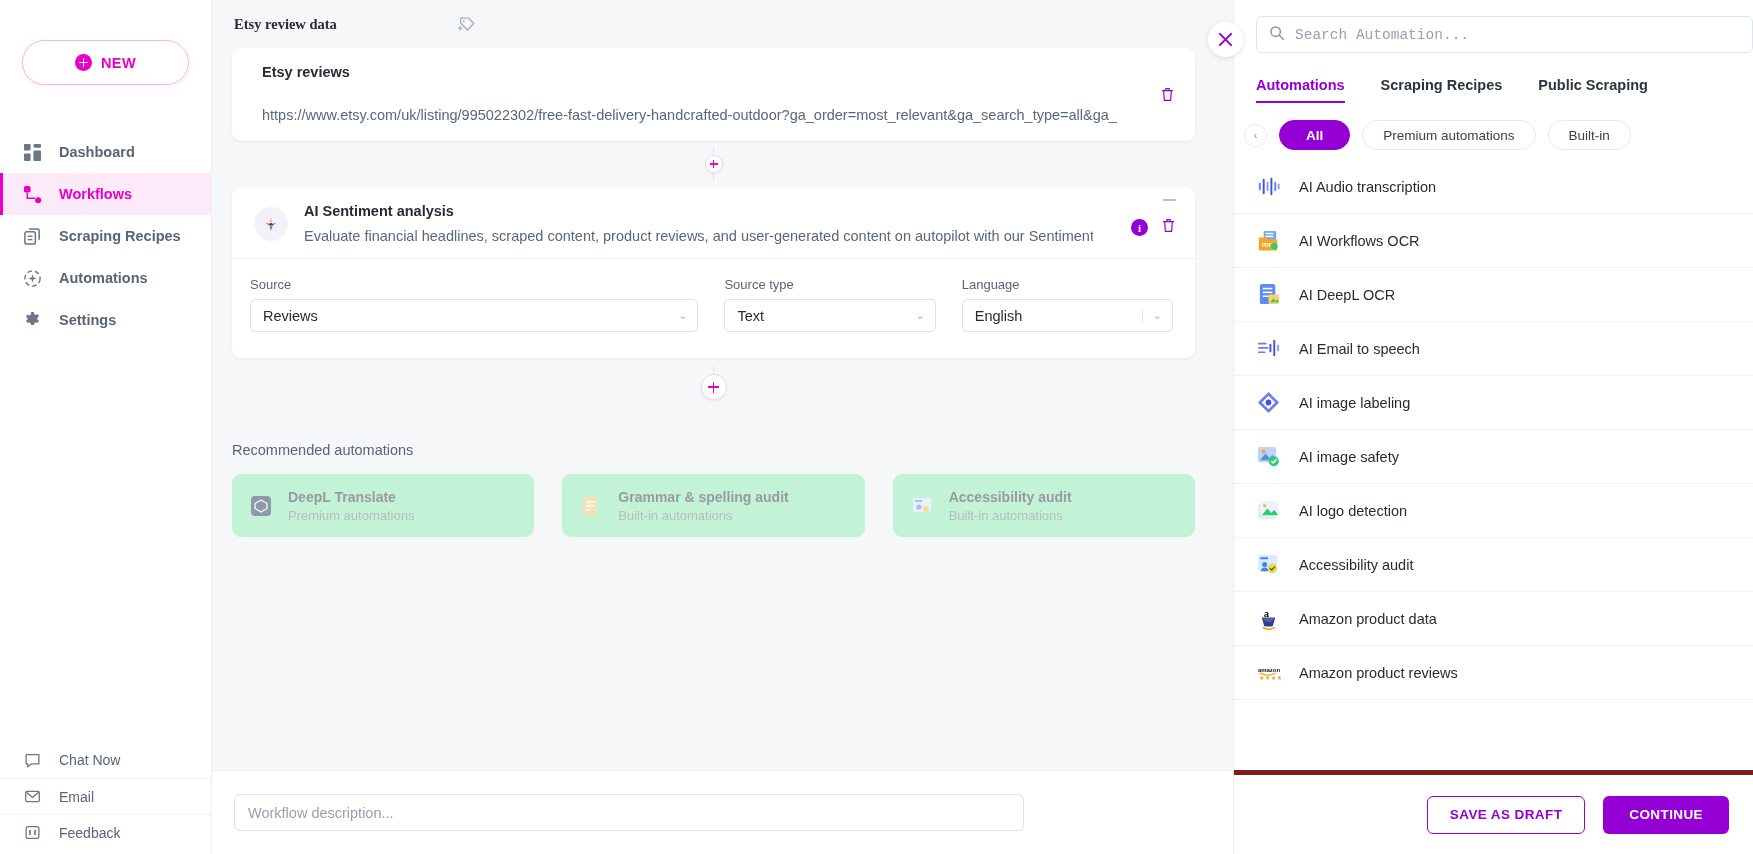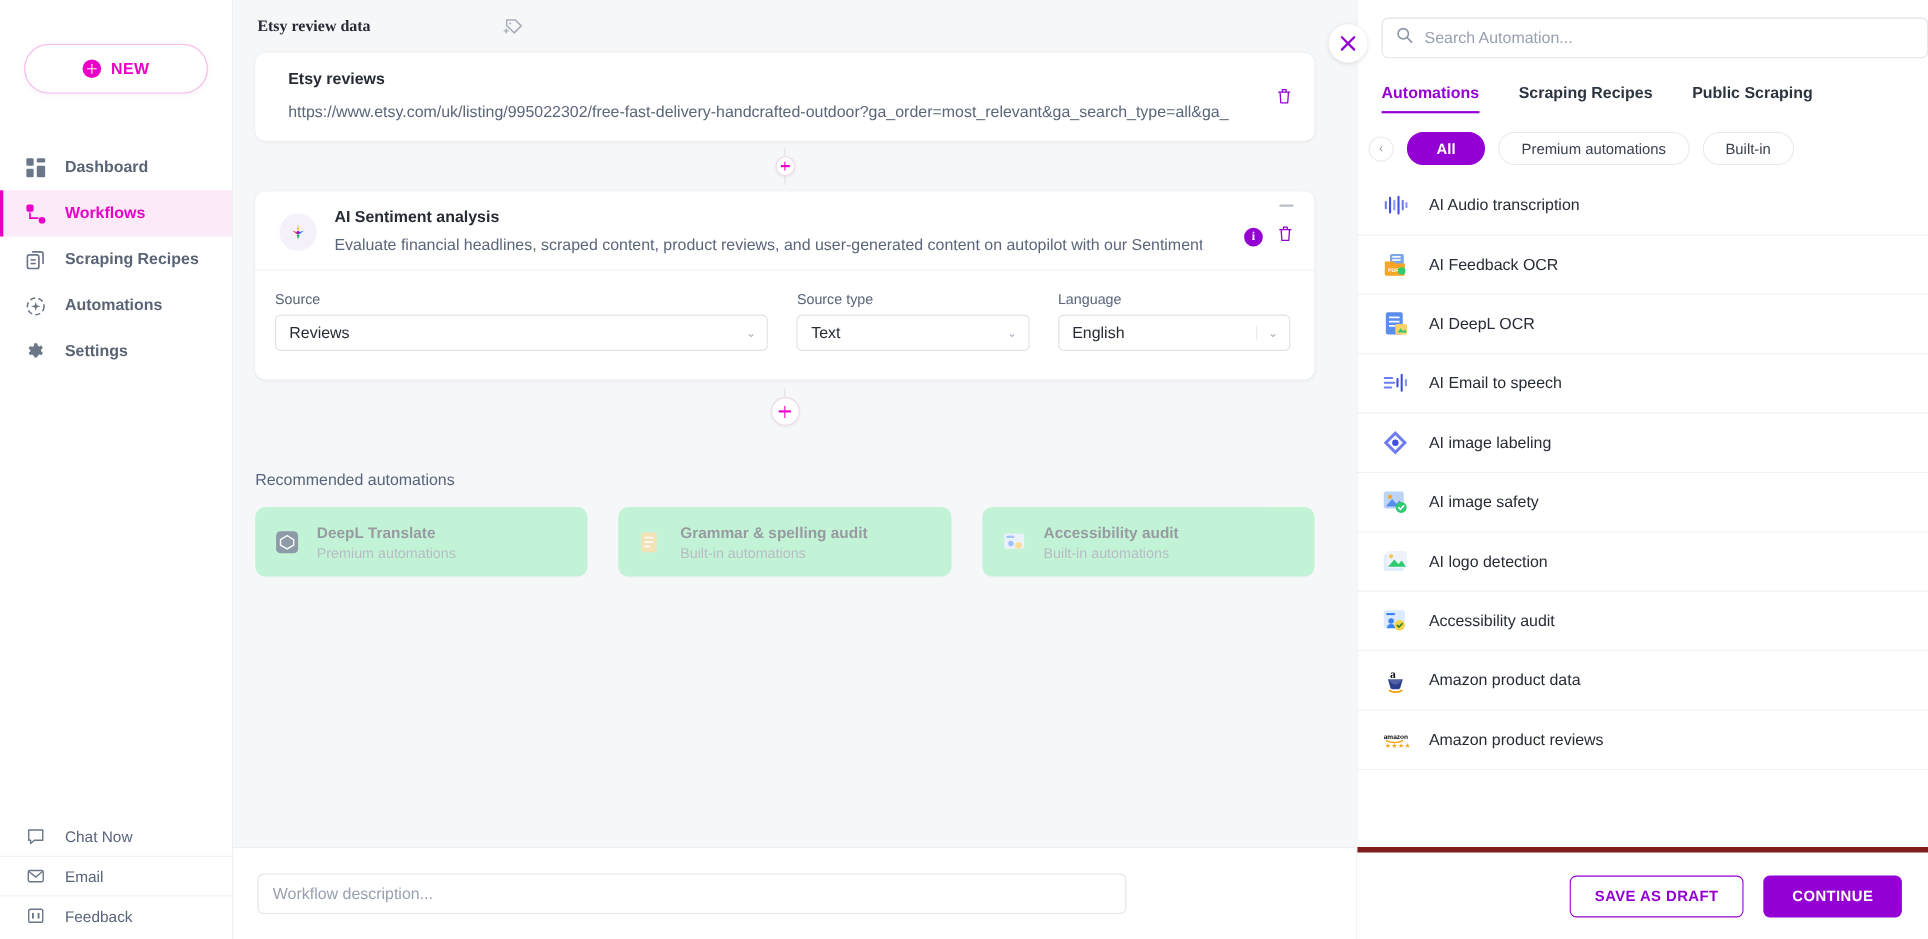--- a/index.html
+++ b/index.html
@@ -71,21 +71,21 @@
   .wf-title { font-size: 14.5px; font-weight: 700; color: #262b35; }
   .tag-ico { width: 20px; height: 20px; opacity: .75; cursor: pointer; }
 
   .wf-stack { width: 963px; margin-left: 20px; position: relative; }
 
   .node-card {
     background: #fff; border-radius: 9px; box-shadow: 0 1px 3px rgba(30,40,60,.07);
     position: relative;
   }
   .node-source { padding: 16px 22px 18px 30px; min-height: 76px; }
-  .node-source .n-title { font-size: 14.5px; font-weight: 700; color: #262b35; margin-bottom: 14px; }
+  .node-source .n-title { font-size: 14.5px; font-weight: 700; color: #262b35; margin-bottom: 27px; }
   .node-source .n-url {
     font-size: 14.5px; color: #5b667a; white-space: nowrap; overflow: hidden;
     max-width: 895px;
   }
   .trash-btn {
     position: absolute; right: 18px; top: 50%; transform: translateY(-50%);
     cursor: pointer; width: 18px; height: 18px;
   }
 
   .connector { display:flex; flex-direction:column; align-items:center; }
@@ -173,21 +173,21 @@
     background: #fff; box-shadow: 0 1px 5px rgba(20,30,50,.13);
     display: flex; align-items: center; justify-content: center; cursor: pointer; z-index: 5;
   }
   .search-box {
     margin-left: 22px; margin-right: 0; height: 37px; width: 520px;
     border: 1px solid #dfe3ea; border-radius: 6px; display: flex; align-items: center;
     padding: 0 12px; gap: 10px; background: #fff;
   }
   .search-input {
     border: none; outline: none; flex: 1; font-size: 14.5px; color: #1d4ed8;
-    font-family: Liberation Sans, sans-serif;
+    font-family: Liberation Mono, monospace;
   }
   .search-input::placeholder { color: #98a1b0; }
 
   .rp-tabs { display: flex; gap: 36px; padding: 0 0 0 22px; margin-top: 24px; }
   .rp-tab { font-size: 14.5px; font-weight: 700; color: #2c3440; padding-bottom: 8px; cursor: pointer; white-space: nowrap; }
   .rp-tab.active { color: #9400d3; border-bottom: 2.5px solid #9400d3; }
 
   .rp-filters { display: flex; align-items: center; gap: 12px; padding-left: 10px; margin-top: 17px; }
   .arrow-btn {
     width: 23px; height: 23px; border-radius: 50%; border: 1px solid #e7eaef; background: #fff;
@@ -515,21 +515,21 @@
         <span class="ai-ico">
           <svg width="25" height="25" viewBox="0 0 26 26">
               <rect x="8" y="3" width="13" height="12" rx="1.5" fill="#7ba7e8"></rect>
               <rect x="10" y="5" width="8" height="1.5" fill="#fff"></rect>
               <rect x="10" y="8" width="8" height="1.5" fill="#fff"></rect>
               <path d="M3 10h8l2 2h9v10a1.5 1.5 0 0 1-1.5 1.5H4.5A1.5 1.5 0 0 1 3 22z" fill="#f5a623"></path>
               <text x="6" y="20" font-size="5" fill="#fff" font-family="sans-serif" font-weight="bold">PDF</text>
               <circle cx="19" cy="19" r="3.5" fill="#2ecc71"></circle>
             </svg>
         </span>
-        <span class="ai-name">AI Feedback OCR</span>
+        <span class="ai-name">AI Workflows OCR</span>
       </div>
 
       <div class="auto-item">
         <span class="ai-ico">
           <svg width="25" height="25" viewBox="0 0 26 26">
               <rect x="4" y="2" width="16" height="21" rx="2" fill="#5b8def"></rect>
               <rect x="7" y="6" width="10" height="1.6" fill="#fff"></rect>
               <rect x="7" y="10" width="10" height="1.6" fill="#fff"></rect>
               <rect x="7" y="14" width="6" height="1.6" fill="#fff"></rect>
               <rect x="13" y="13" width="11" height="10" rx="1.5" fill="#ffd166"></rect>

